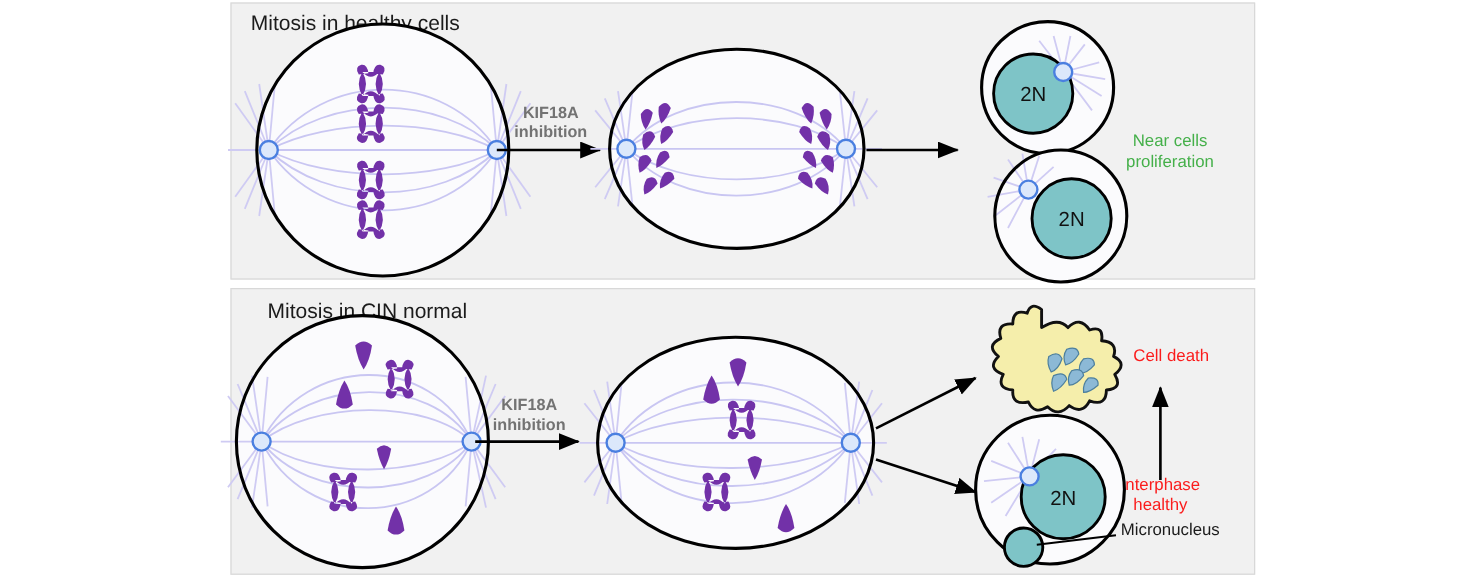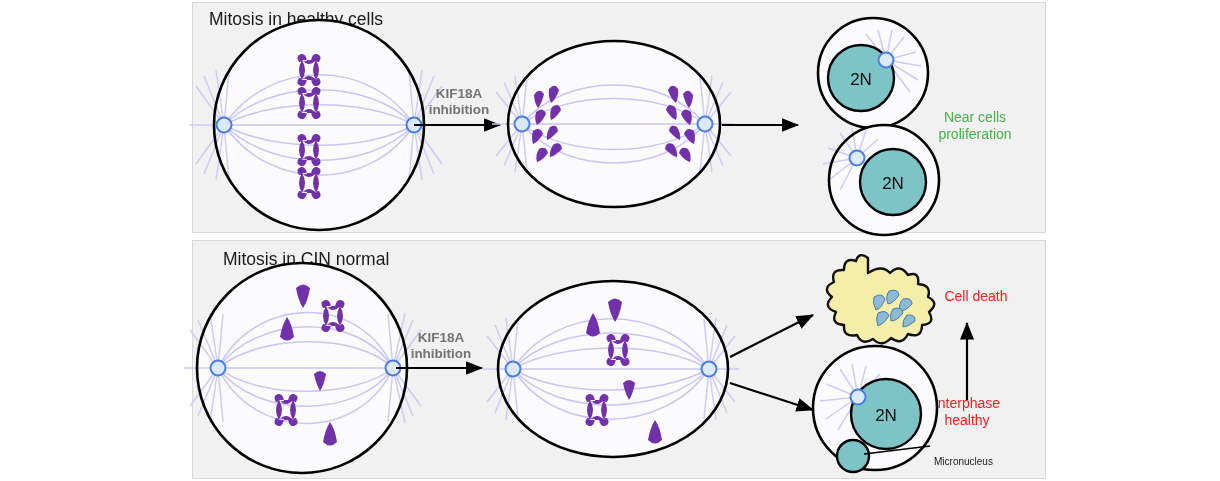--- a/index.html
+++ b/index.html
@@ -353,15 +353,15 @@
         <line x1="858" y1="397" x2="838" y2="430"></line>
     </g>
     <circle class="cellline" cx="875" cy="408" r="62"></circle>
     <circle class="nucleus" cx="886" cy="414" r="35"></circle>
     <text class="nuc-label" x="886" y="415">2N</text>
     <circle class="pole" cx="858" cy="397" r="7.5"></circle>
     <circle class="nucleus" cx="853" cy="456" r="16"></circle>
     <line class="leader" x1="864" y1="454" x2="930" y2="446"></line>
   </svg>
 
-  <div class="note note-black note-left" style="left:934px;top:456px;width:120px;font-size:10px;">Micronucleus</div>
+  <div class="note note-black note-left" style="left:934px;top:433px;width:120px;font-size:14px;">Micronucleus</div>
 
 </div>
 
 </body></html>

